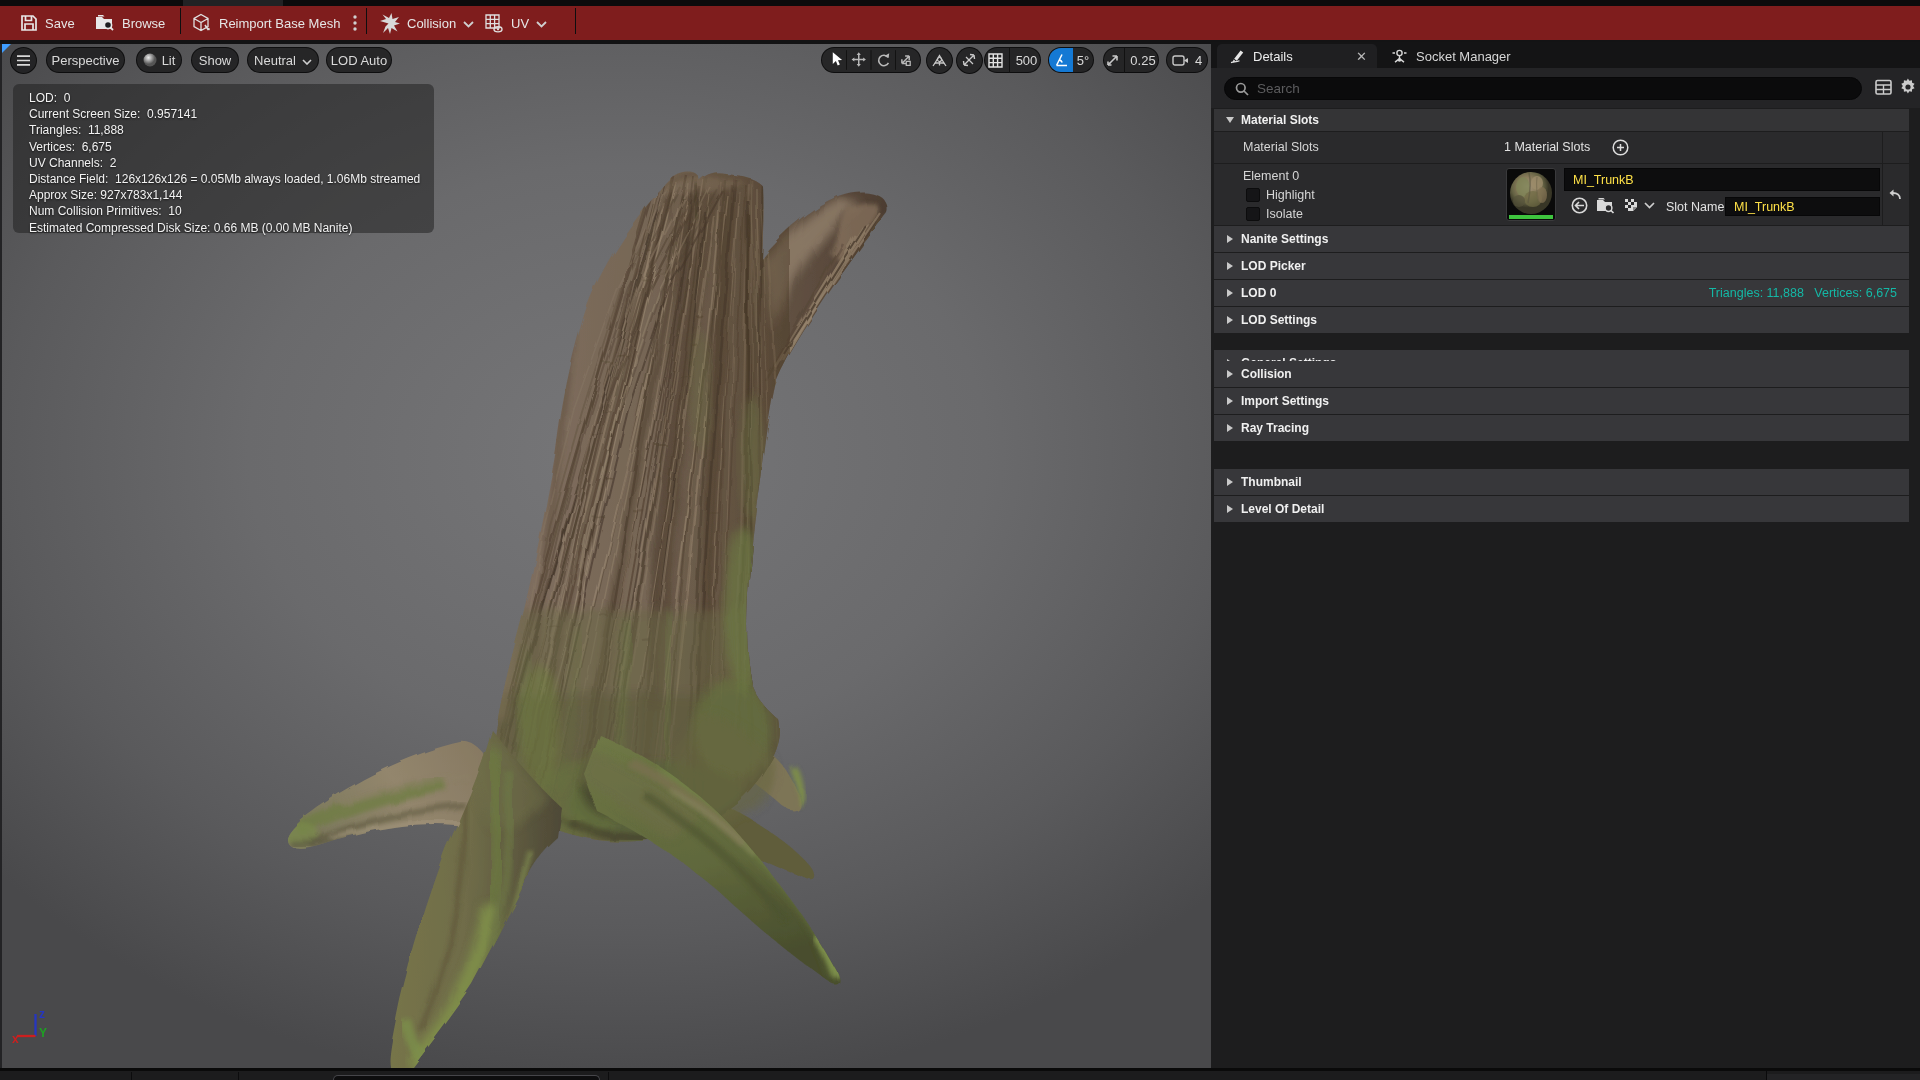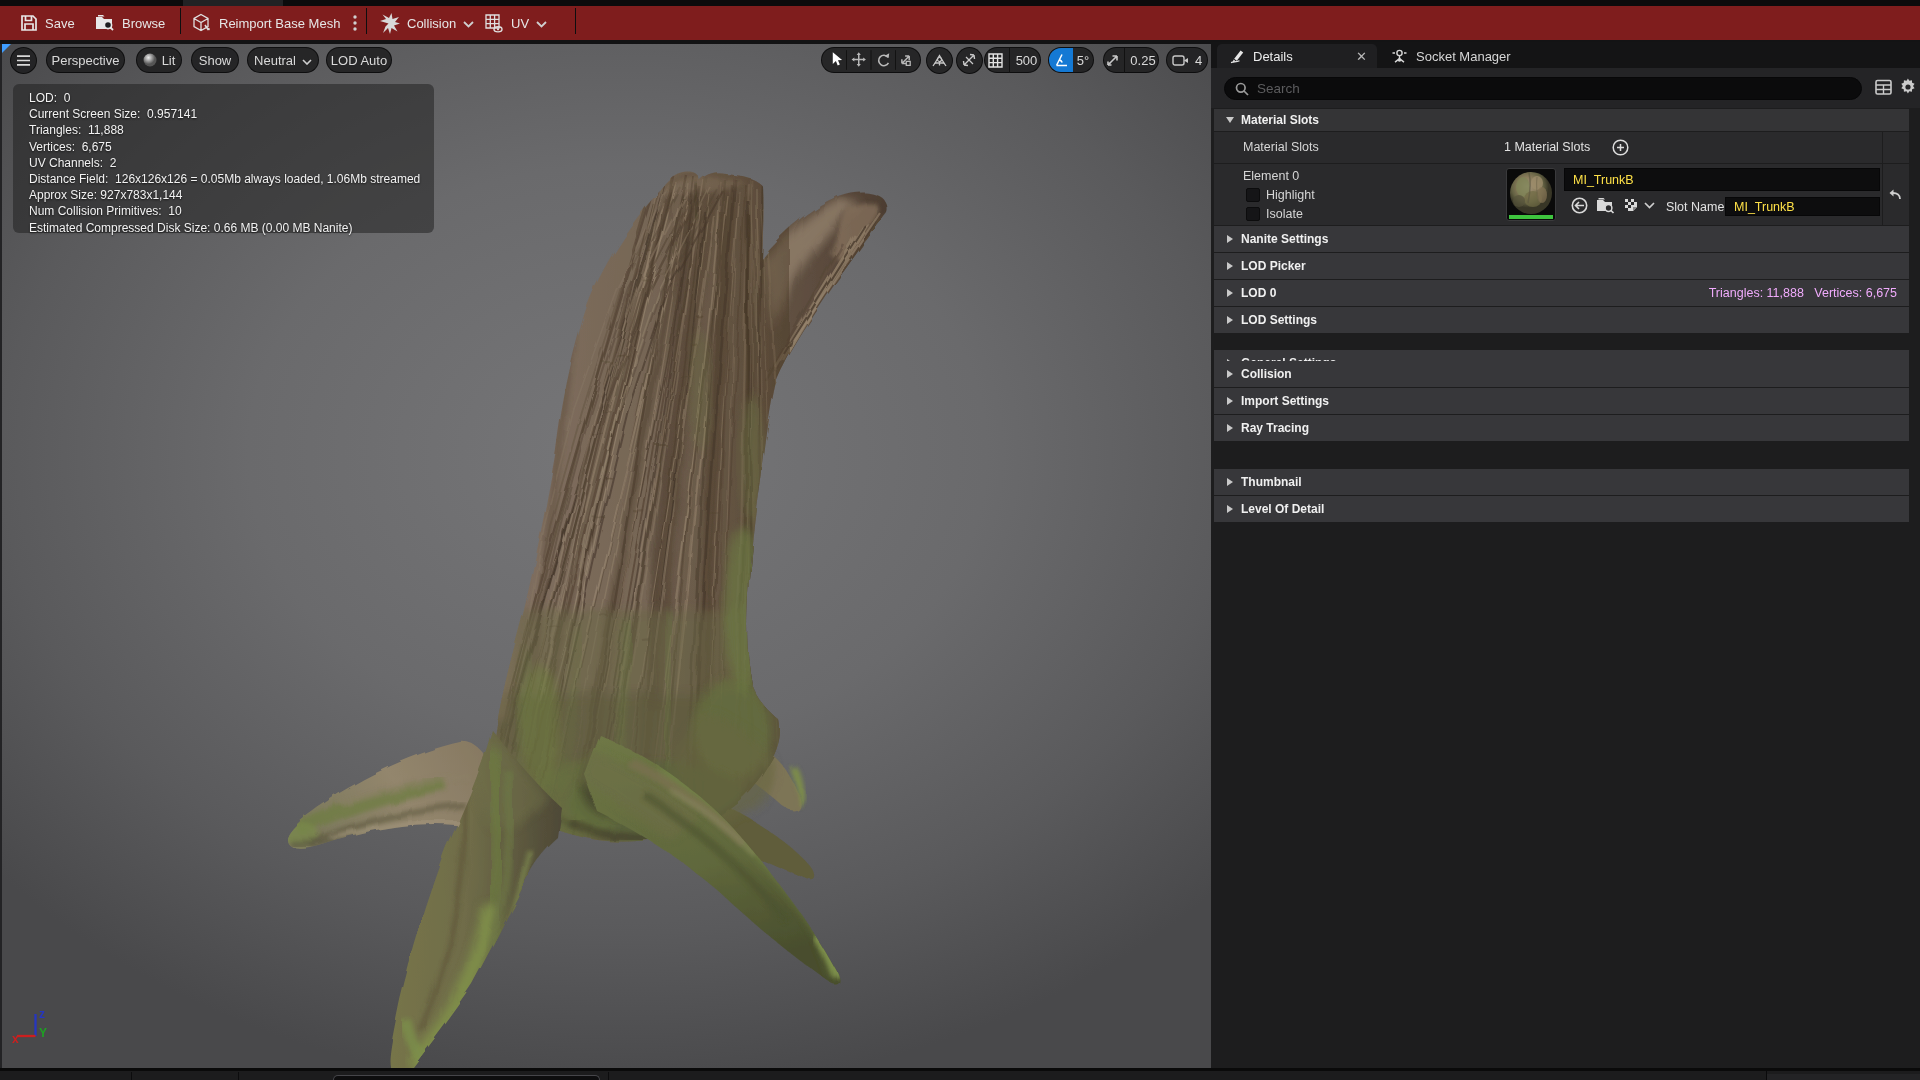--- a/index.html
+++ b/index.html
@@ -551,21 +551,21 @@
     <span class="inp" style="left:511px;top:33px;width:155px;height:19px">MI_TrunkB</span>
     <span style="position:absolute;left:668px;top:0;width:1px;height:61px;background:#1d1d1e"></span>
     <svg style="position:absolute;left:673px;top:24px" width="15" height="14" viewBox="0 0 15 14">
         <path d="M13 11c0-4-3-6-7-6" fill="none" stroke="#cfcfcf" stroke-width="1.8"></path>
         <path d="M6.5 1.5 2.5 5l4 3.5z" fill="#cfcfcf"></path>
       </svg>
   </div>
 
 <div class="sech" style="top:184px"><span class="tri-r"></span>Nanite Settings</div>
 <div class="sech" style="top:211px"><span class="tri-r"></span>LOD Picker</div>
-<div class="sech" style="top:238px"><span class="tri-r"></span>LOD 0<span style="margin-left:auto;margin-right:12px;font-weight:normal;color:#f0abfc;font-size:12.5px">Triangles: 11,888&nbsp;&nbsp;&nbsp;Vertices: 6,675</span></div>
+<div class="sech" style="top:238px"><span class="tri-r"></span>LOD 0<span style="margin-left:auto;margin-right:12px;font-weight:normal;color:#14b8a6;font-size:12.5px">Triangles: 11,888&nbsp;&nbsp;&nbsp;Vertices: 6,675</span></div>
 <div class="sech" style="top:265px"><span class="tri-r"></span>LOD Settings</div>
 <div class="sech" style="top:308px"><span class="tri-r"></span>General Settings</div>
 <div class="sech" style="top:319px"><span class="tri-r"></span>Collision</div>
 <div class="sech" style="top:346px"><span class="tri-r"></span>Import Settings</div>
 <div class="sech" style="top:373px"><span class="tri-r"></span>Ray Tracing</div>
 <div class="sech" style="top:427px"><span class="tri-r"></span>Thumbnail</div>
 <div class="sech" style="top:454px"><span class="tri-r"></span>Level Of Detail</div>
 </div>
 
 <div id="botstrip" class="abs">

